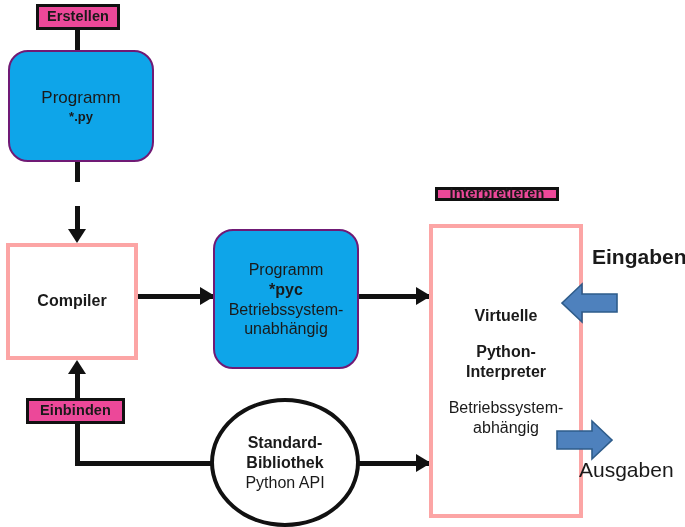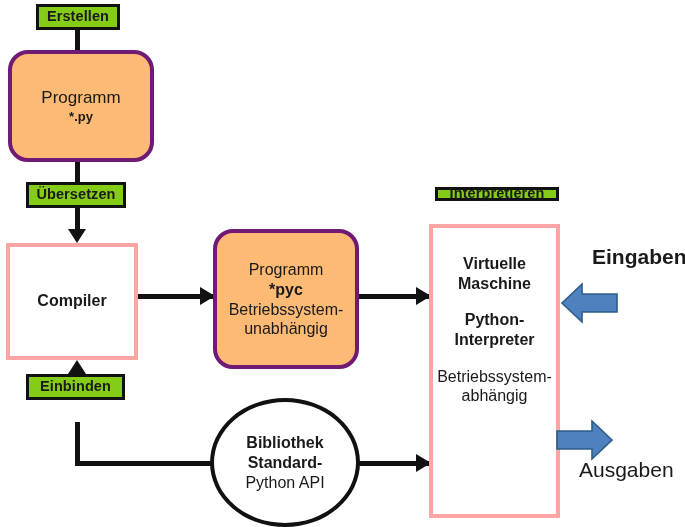--- a/index.html
+++ b/index.html
@@ -23,33 +23,33 @@
     box-sizing: border-box;
     display: flex;
     flex-direction: column;
     align-items: center;
     justify-content: center;
     text-align: center;
     color: #1a1a1a;
   }
   
   .tag {
-    background: #84cc16;
+    background: #ec4899;
     border: 3px solid #111111;
     font-weight: bold;
     font-size: 14.5px;
     letter-spacing: 0.1px;
     padding: 2px 7px 3px 7px;
     line-height: 1.05;
     z-index: 6;
   }
   
   .blue-box {
-    background: #fdba74;
-    border: 4px solid #701a75;
+    background: #0ea5e9;
+    border: 2px solid #701a75;
     border-radius: 20px;
     z-index: 3;
   }
   
   .white-box {
     background: #ffffff;
     border: 4px solid #fca5a5;
     z-index: 3;
   }
   
@@ -125,70 +125,66 @@
 
   <div class="line-v" style="left:75px; top:28px; height:26px;"></div>
 
   <div class="node blue-box" style="left:8px; top:50px; width:146px; height:112px;">
     <span class="t-lg">Programm</span>
     <span class="t-lg-b">*.py</span>
   </div>
 
   <div class="line-v" style="left:75px; top:160px; height:22px;"></div>
 
-  <div class="node tag" style="left:26px; top:182px; width:100px; height:26px;">
-    <span>Übersetzen</span>
-  </div>
 
   <div class="line-v" style="left:75px; top:206px; height:26px;"></div>
   <div class="arrow-down" style="left:68px; top:229px;"></div>
 
   <div class="node white-box" style="left:6px; top:243px; width:132px; height:117px;">
     <span class="t-md-b">Compiler</span>
   </div>
 
   <div class="arrow-up" style="left:68px; top:360px;"></div>
   <div class="line-v" style="left:75px; top:372px; height:28px;"></div>
 
-  <div class="node tag" style="left:26px; top:374px; width:99px; height:26px;">
+  <div class="node tag" style="left:26px; top:398px; width:99px; height:26px;">
     <span>Einbinden</span>
   </div>
 
   <div class="line-v" style="left:75px; top:422px; height:42px;"></div>
   <div class="line-h" style="left:75px; top:461px; width:150px;"></div>
 
   <div class="line-h" style="left:138px; top:294px; width:78px;"></div>
   <div class="arrow-right" style="left:200px; top:287px;"></div>
 
   <div class="node blue-box" style="left:213px; top:229px; width:146px; height:140px;">
     <span class="t-md">Programm</span>
     <span class="t-md-b">*pyc</span>
     <span class="t-sm">Betriebssystem-</span>
     <span class="t-sm">unabhängig</span>
   </div>
 
   <div class="line-h" style="left:357px; top:294px; width:78px;"></div>
   <div class="arrow-right" style="left:416px; top:287px;"></div>
 
   <div class="node circle" style="left:210px; top:398px; width:150px; height:129px;">
+    <span class="t-md-b">Standard-</span>
     <span class="t-md-b">Bibliothek</span>
-    <span class="t-md-b">Standard-</span>
     <span class="t-sm">Python API</span>
   </div>
 
   <div class="line-h" style="left:352px; top:461px; width:83px;"></div>
   <div class="arrow-right" style="left:416px; top:454px;"></div>
 
   <div class="node tag" style="left:435px; top:187px; width:124px; height:14px;">
     <span>Interpretieren</span>
   </div>
 
-  <div class="node white-box" style="left:429px; top:224px; width:131px; height:294px; justify-content:flex-start; padding-top:26px;">
+  <div class="node white-box" style="left:429px; top:224px; width:154px; height:294px; justify-content:flex-start; padding-top:78px;">
     <span class="t-md-b">Virtuelle</span>
-    <span class="t-md-b">Maschine</span>
     <div class="gap-row"></div>
     <span class="t-md-b">Python-</span>
     <span class="t-md-b">Interpreter</span>
     <div class="gap-row"></div>
     <span class="t-sm">Betriebssystem-</span>
     <span class="t-sm">abhängig</span>
   </div>
 
   <div class="block-arrow" style="left:561px; top:281px; width:57px; height:44px;">
     <svg width="57" height="44" viewBox="0 0 57 44" xmlns="http://www.w3.org/2000/svg">

